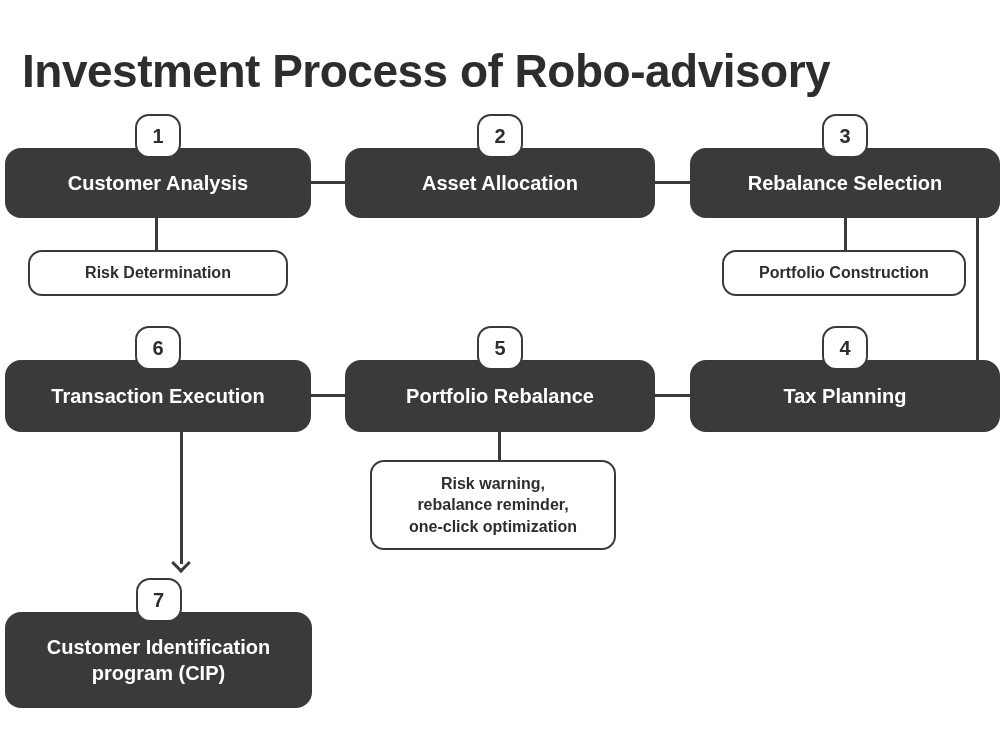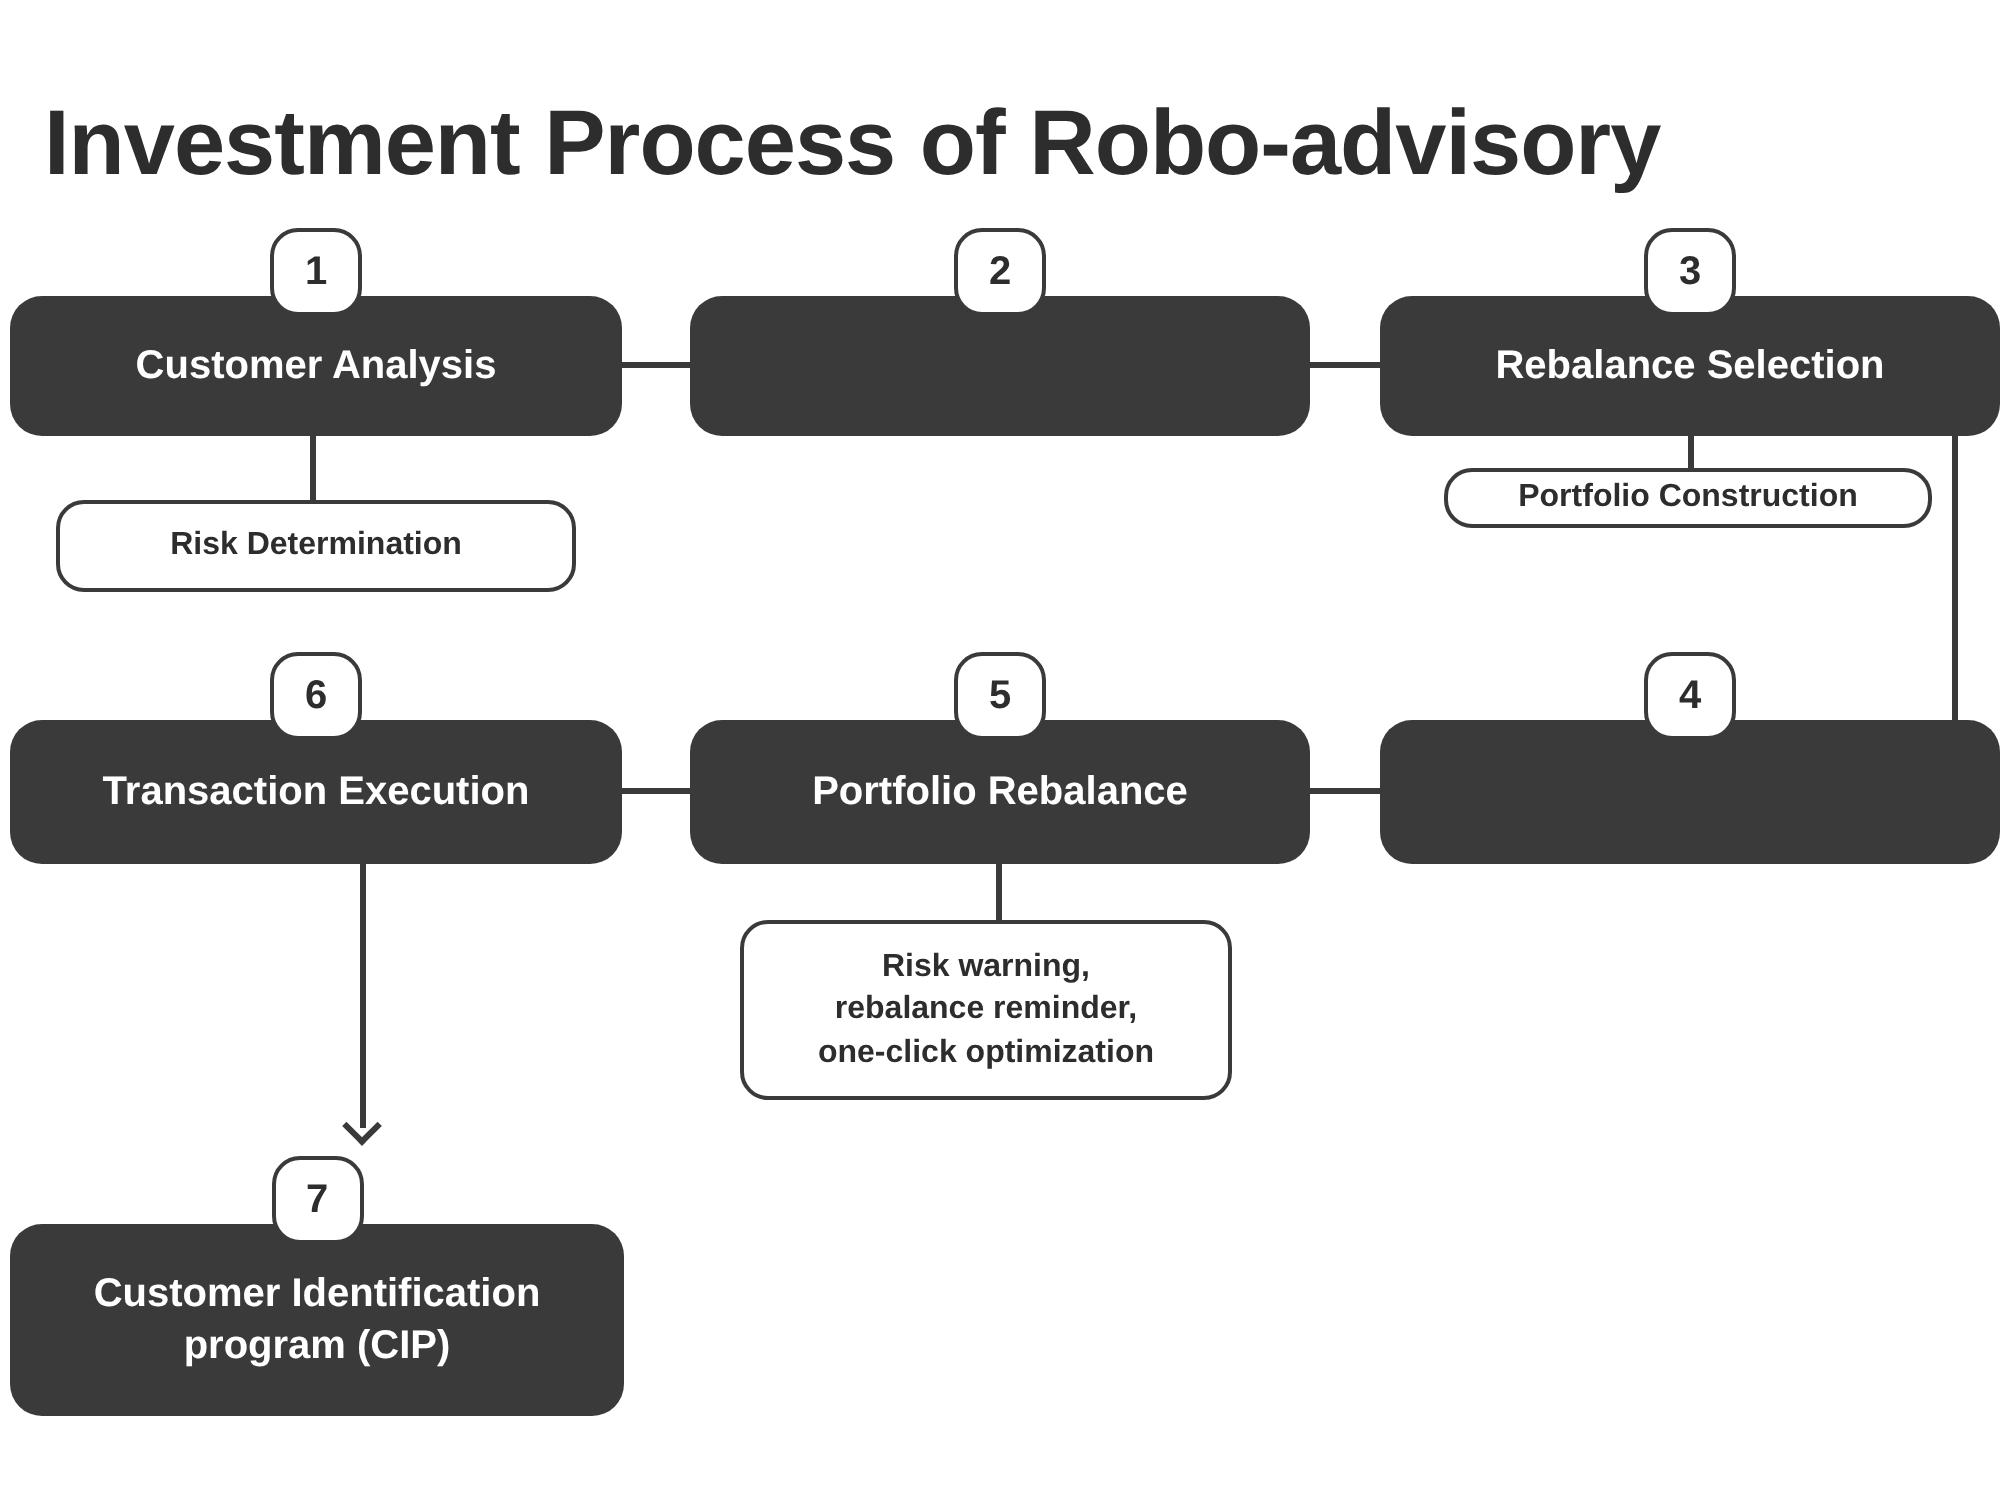--- a/index.html
+++ b/index.html
@@ -64,39 +64,41 @@
   <div class="line" style="left:498px;top:432px;width:3px;height:28px;"></div>
   <div class="line" style="left:180px;top:432px;width:3px;height:132px;"></div>
   <div class="arrowhead" style="left:174px;top:556px;"></div>
 
   <div class="node" style="left:5px;top:148px;width:306px;height:70px;">
     <div class="badge">1</div>
     <div>Customer Analysis</div>
   </div>
   <div class="node" style="left:345px;top:148px;width:310px;height:70px;">
     <div class="badge">2</div>
+    <div>Asset Allocation</div>
   </div>
   <div class="node" style="left:690px;top:148px;width:310px;height:70px;">
     <div class="badge">3</div>
     <div>Rebalance Selection</div>
   </div>
 
   <div class="subbox" style="left:28px;top:250px;width:260px;height:46px;">Risk Determination</div>
-  <div class="subbox" style="left:722px;top:234px;width:244px;height:30px;text-align:center;">Portfolio Construction</div>
+  <div class="subbox" style="left:722px;top:250px;width:244px;height:46px;text-align:center;">Portfolio Construction</div>
 
   <div class="node" style="left:5px;top:360px;width:306px;height:72px;">
     <div class="badge">6</div>
     <div>Transaction Execution</div>
   </div>
   <div class="node" style="left:345px;top:360px;width:310px;height:72px;">
     <div class="badge">5</div>
     <div>Portfolio Rebalance</div>
   </div>
   <div class="node" style="left:690px;top:360px;width:310px;height:72px;">
     <div class="badge">4</div>
+    <div>Tax Planning</div>
   </div>
 
   <div class="subbox preline" style="left:370px;top:460px;width:246px;height:90px;">Risk warning,
 rebalance reminder,
 one-click optimization</div>
 
   <div class="node preline" style="left:5px;top:612px;width:307px;height:96px;">
     <div class="badge">7</div>
     <div class="preline">Customer Identification
 program (CIP)</div>

